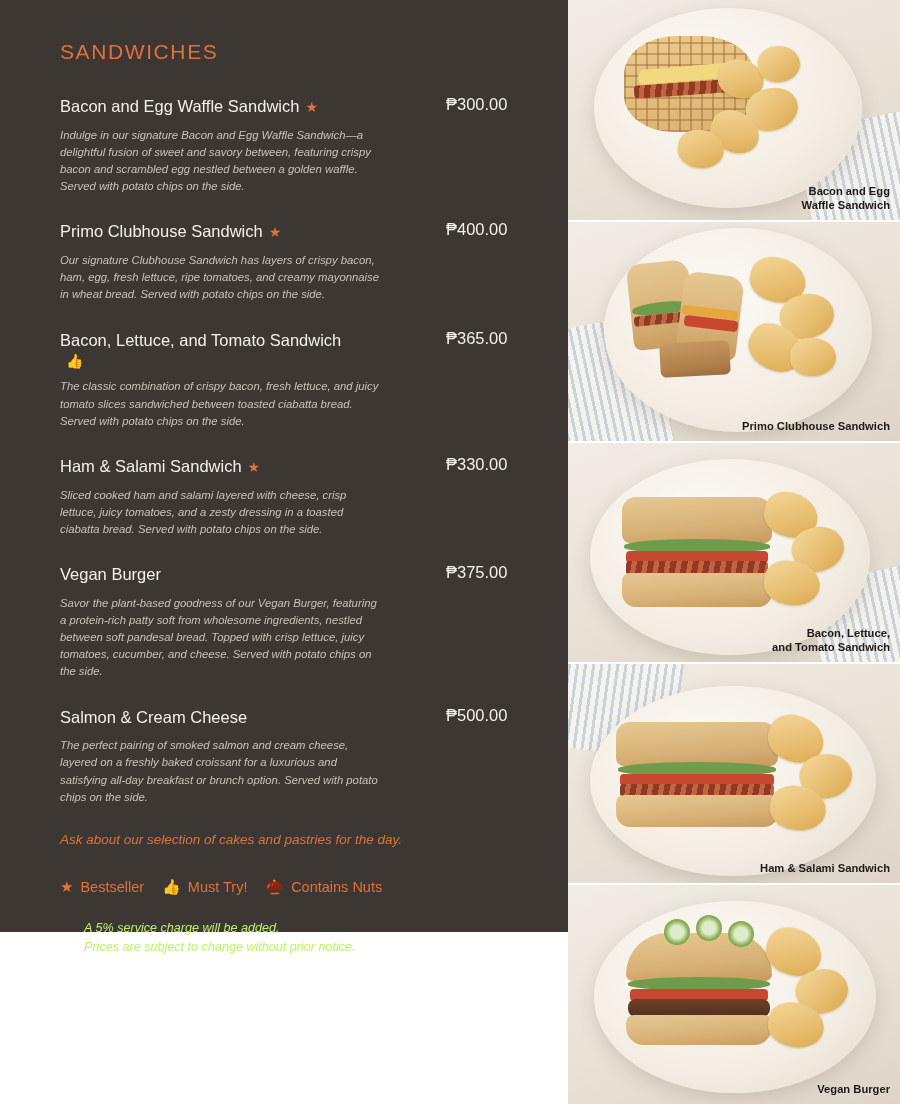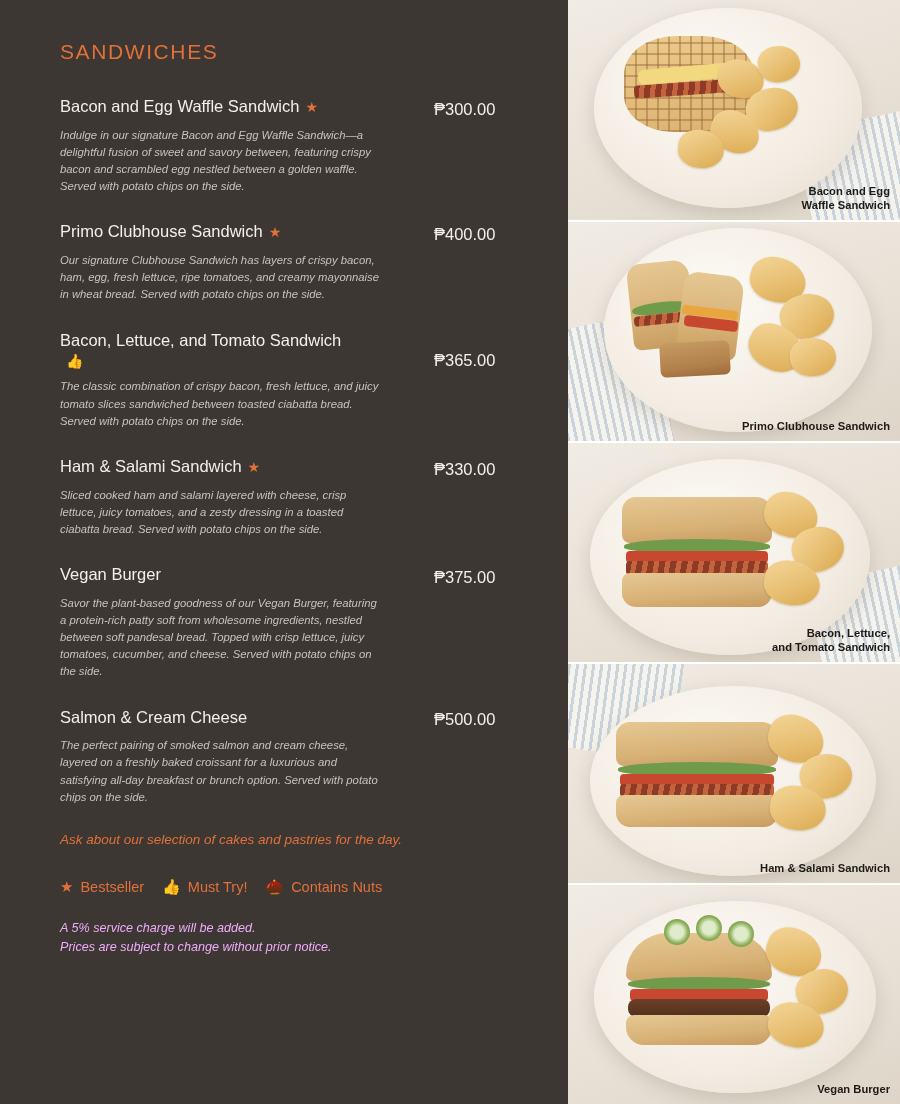--- a/index.html
+++ b/index.html
@@ -12,38 +12,38 @@
   }
   .page {
     position: relative;
     width: 900px;
     height: 1104px;
     display: flex;
   }
   
   .menu-panel {
     width: 568px;
-    height: 1104px;
+    height: 932px;
     background: #3c3733;
-    padding: 40px 42px 0 60px;
+    padding: 40px 30px 0 60px;
     position: relative;
   }
   .section-title {
     color: #e2703a;
     font-size: 21px;
     letter-spacing: 1.6px;
     font-weight: 400;
     margin-bottom: 30px;
   }
   .item {
     margin-bottom: 24px;
   }
   .item-head {
     display: flex;
-    align-items: flex-end;
+    align-items: flex-start;
     justify-content: space-between;
     gap: 0;
   }
   .item-name-wrap {
     display: block;
     max-width: 300px;
   }
   .item-name {
     color: #f3efe9;
     font-size: 16.5px;
@@ -90,24 +90,25 @@
   }
   .legend-item {
     display: flex;
     align-items: center;
     gap: 7px;
     color: #e2703a;
     font-size: 14.5px;
   }
   .legend-icon { font-size: 15px; line-height: 1; }
   .fine-print {
-    color: #f0abfc;
+    color: #bef264;
     font-style: italic;
     font-size: 12.6px;
     line-height: 1.55;
+    margin-left: 24px;
   }
   
   .photo-col {
     width: 332px;
     height: 1104px;
     display: flex;
     flex-direction: column;
   }
   .photo {
     position: relative;

